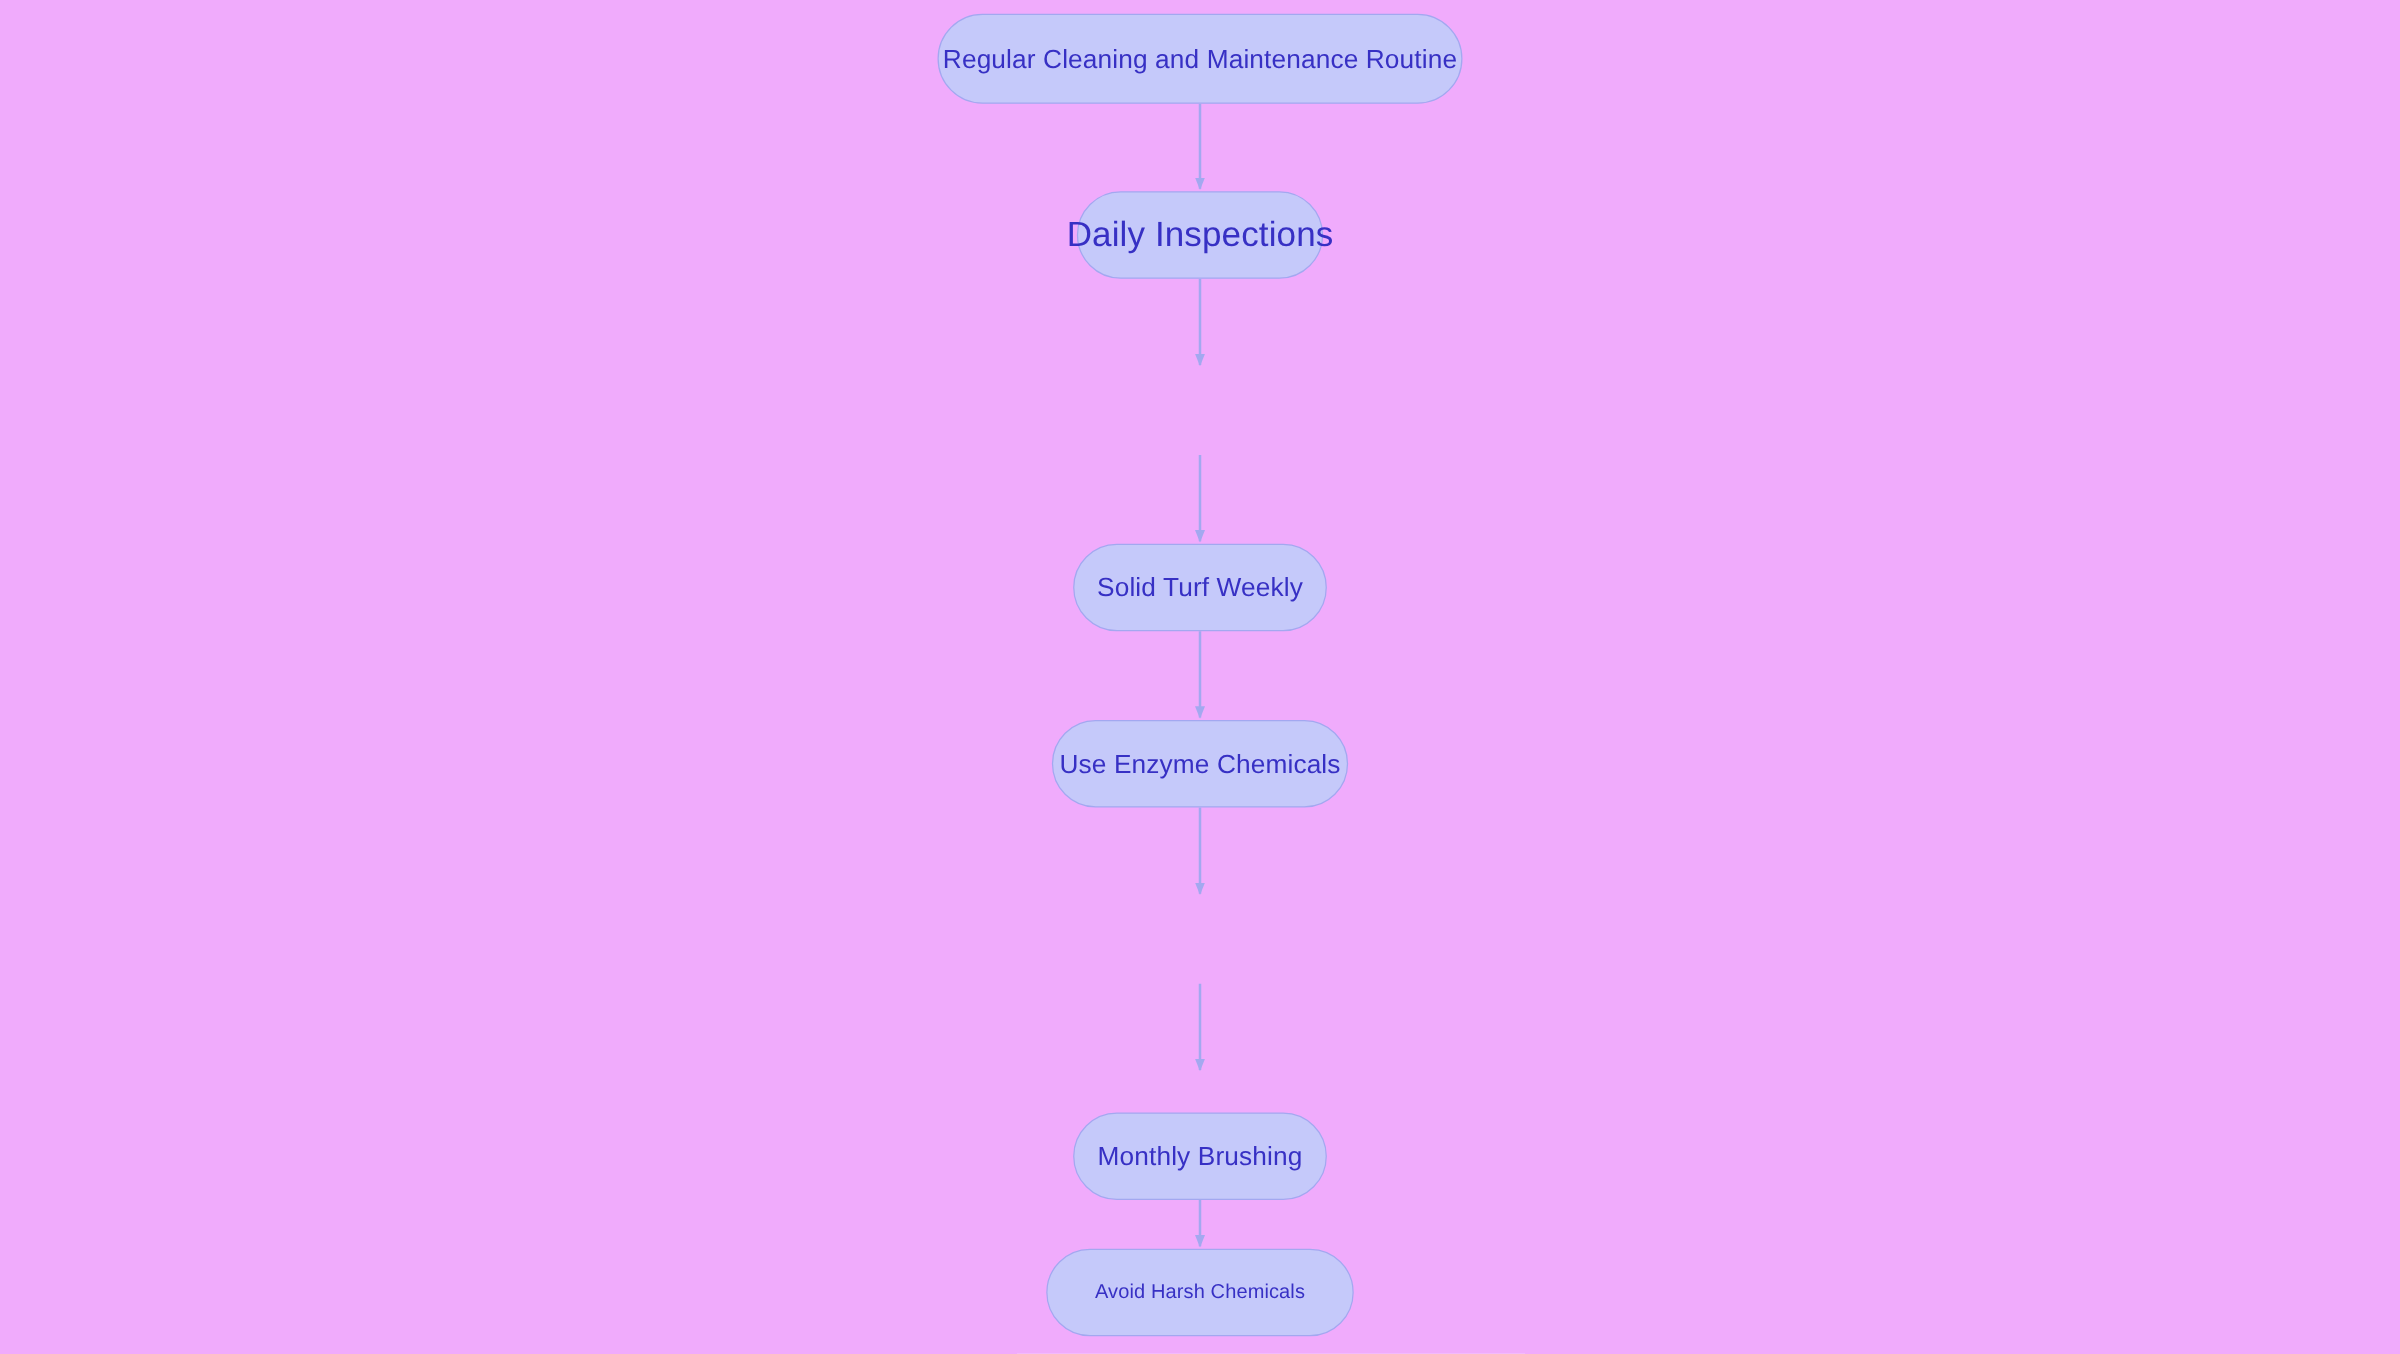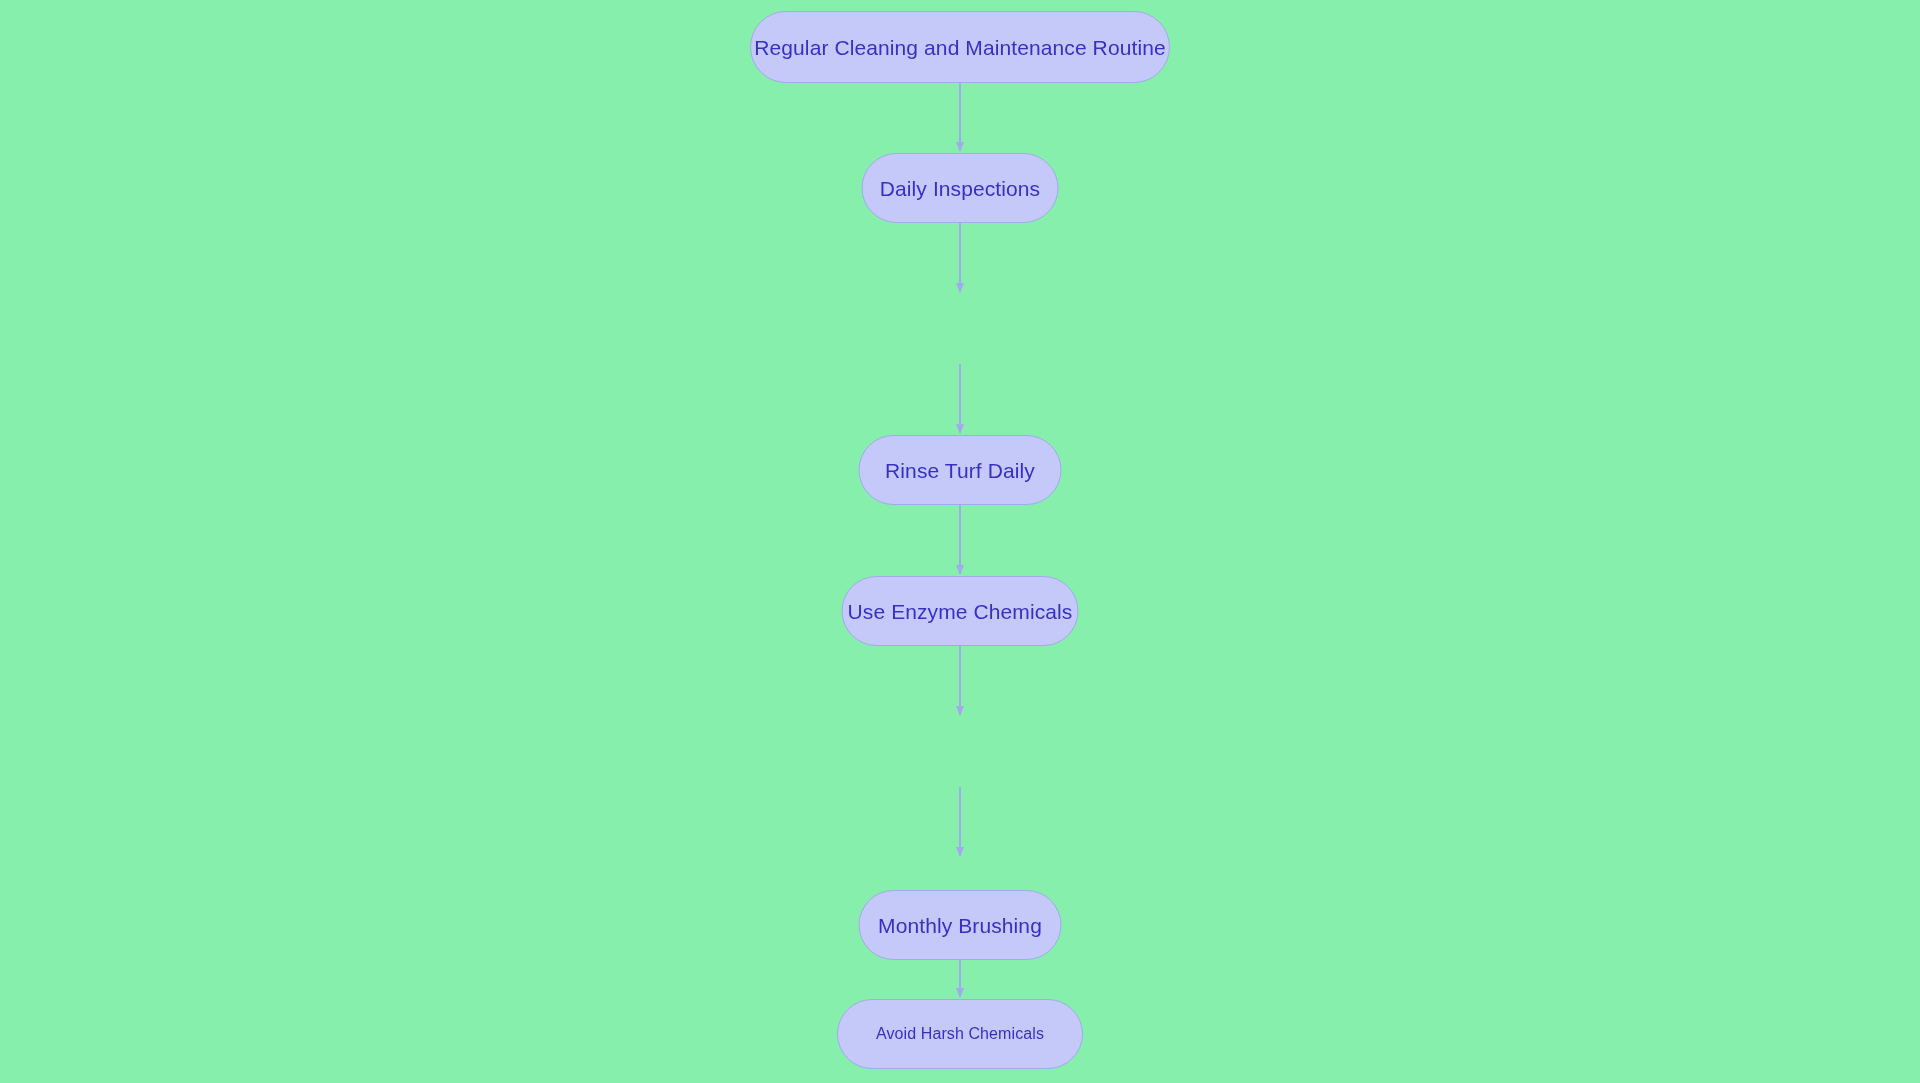--- a/index.html
+++ b/index.html
@@ -60,21 +60,21 @@
     font-size: 21px;
     font-weight: 400;
     letter-spacing: 0.1px;
     line-height: 1;
     user-select: none;
   }
 </style>
 </head>
 <body>
 
-<div id="flow-root" style="background: #86efac;">
+<div id="flow-root" style="background: #f0abfc;">
 
   <svg id="connector-layer" viewBox="0 0 1920 1083" width="1920" height="1083" xmlns="http://www.w3.org/2000/svg">
     <defs>
       <marker id="arrowhead" markerWidth="10" markerHeight="8" refX="9" refY="4" orient="auto" markerUnits="userSpaceOnUse">
         <path d="M0,0 L10,4 L0,8 z" fill="#a3a8f0"></path>
       </marker>
     </defs>
     <g id="edge-group">
         <line x1="960" y1="83" x2="960" y2="151" stroke="#a3a8f0" stroke-width="2" marker-end="url(#arrowhead)"></line>
         <line x1="960" y1="223" x2="960" y2="292" stroke="#a3a8f0" stroke-width="2" marker-end="url(#arrowhead)"></line>
@@ -84,24 +84,24 @@
         <line x1="960" y1="787" x2="960" y2="856" stroke="#a3a8f0" stroke-width="2" marker-end="url(#arrowhead)"></line>
         <line x1="960" y1="928" x2="960" y2="997" stroke="#a3a8f0" stroke-width="2" marker-end="url(#arrowhead)"></line>
       </g>
   </svg>
 
   <div id="node-layer">
       <div class="flow-node" style="left: 960px; top: 47px; width: 420px; height: 72px; background: rgb(197, 201, 250); border-color: rgb(163, 168, 240);">
         <span class="flow-node-label" style="color: rgb(55, 48, 196); font-size: 21px;">Regular Cleaning and Maintenance Routine</span>
       </div>
       <div class="flow-node" style="left: 960px; top: 188px; width: 197px; height: 70px; background: rgb(197, 201, 250); border-color: rgb(163, 168, 240);">
-        <span class="flow-node-label" style="color: rgb(55, 48, 196); font-size: 21px; text-align: center;">Daily Inspections</span>
+        <span class="flow-node-label" style="color: rgb(55, 48, 196); font-size: 28px; text-align: center;">Daily Inspections</span>
       </div>
       <div class="flow-node" style="left: 960px; top: 470px; width: 203px; height: 70px; background: rgb(197, 201, 250); border-color: rgb(163, 168, 240);">
-        <span class="flow-node-label" style="color: rgb(55, 48, 196); font-size: 21px;">Rinse Turf Daily</span>
+        <span class="flow-node-label" style="color: rgb(55, 48, 196); font-size: 21px;">Solid Turf Weekly</span>
       </div>
       <div class="flow-node" style="left: 960px; top: 611px; width: 237px; height: 70px; background: rgb(197, 201, 250); border-color: rgb(163, 168, 240);">
         <span class="flow-node-label" style="color: rgb(55, 48, 196); font-size: 21px;">Use Enzyme Chemicals</span>
       </div>
       <div class="flow-node" style="left: 960px; top: 925px; width: 203px; height: 70px; background: rgb(197, 201, 250); border-color: rgb(163, 168, 240);">
         <span class="flow-node-label" style="color: rgb(55, 48, 196); font-size: 21px;">Monthly Brushing</span>
       </div>
       <div class="flow-node" style="left: 960px; top: 1034px; width: 246px; height: 70px; background: rgb(197, 201, 250); border-color: rgb(163, 168, 240);">
         <span class="flow-node-label" style="color: rgb(55, 48, 196); font-size: 16px;">Avoid Harsh Chemicals</span>
       </div>

